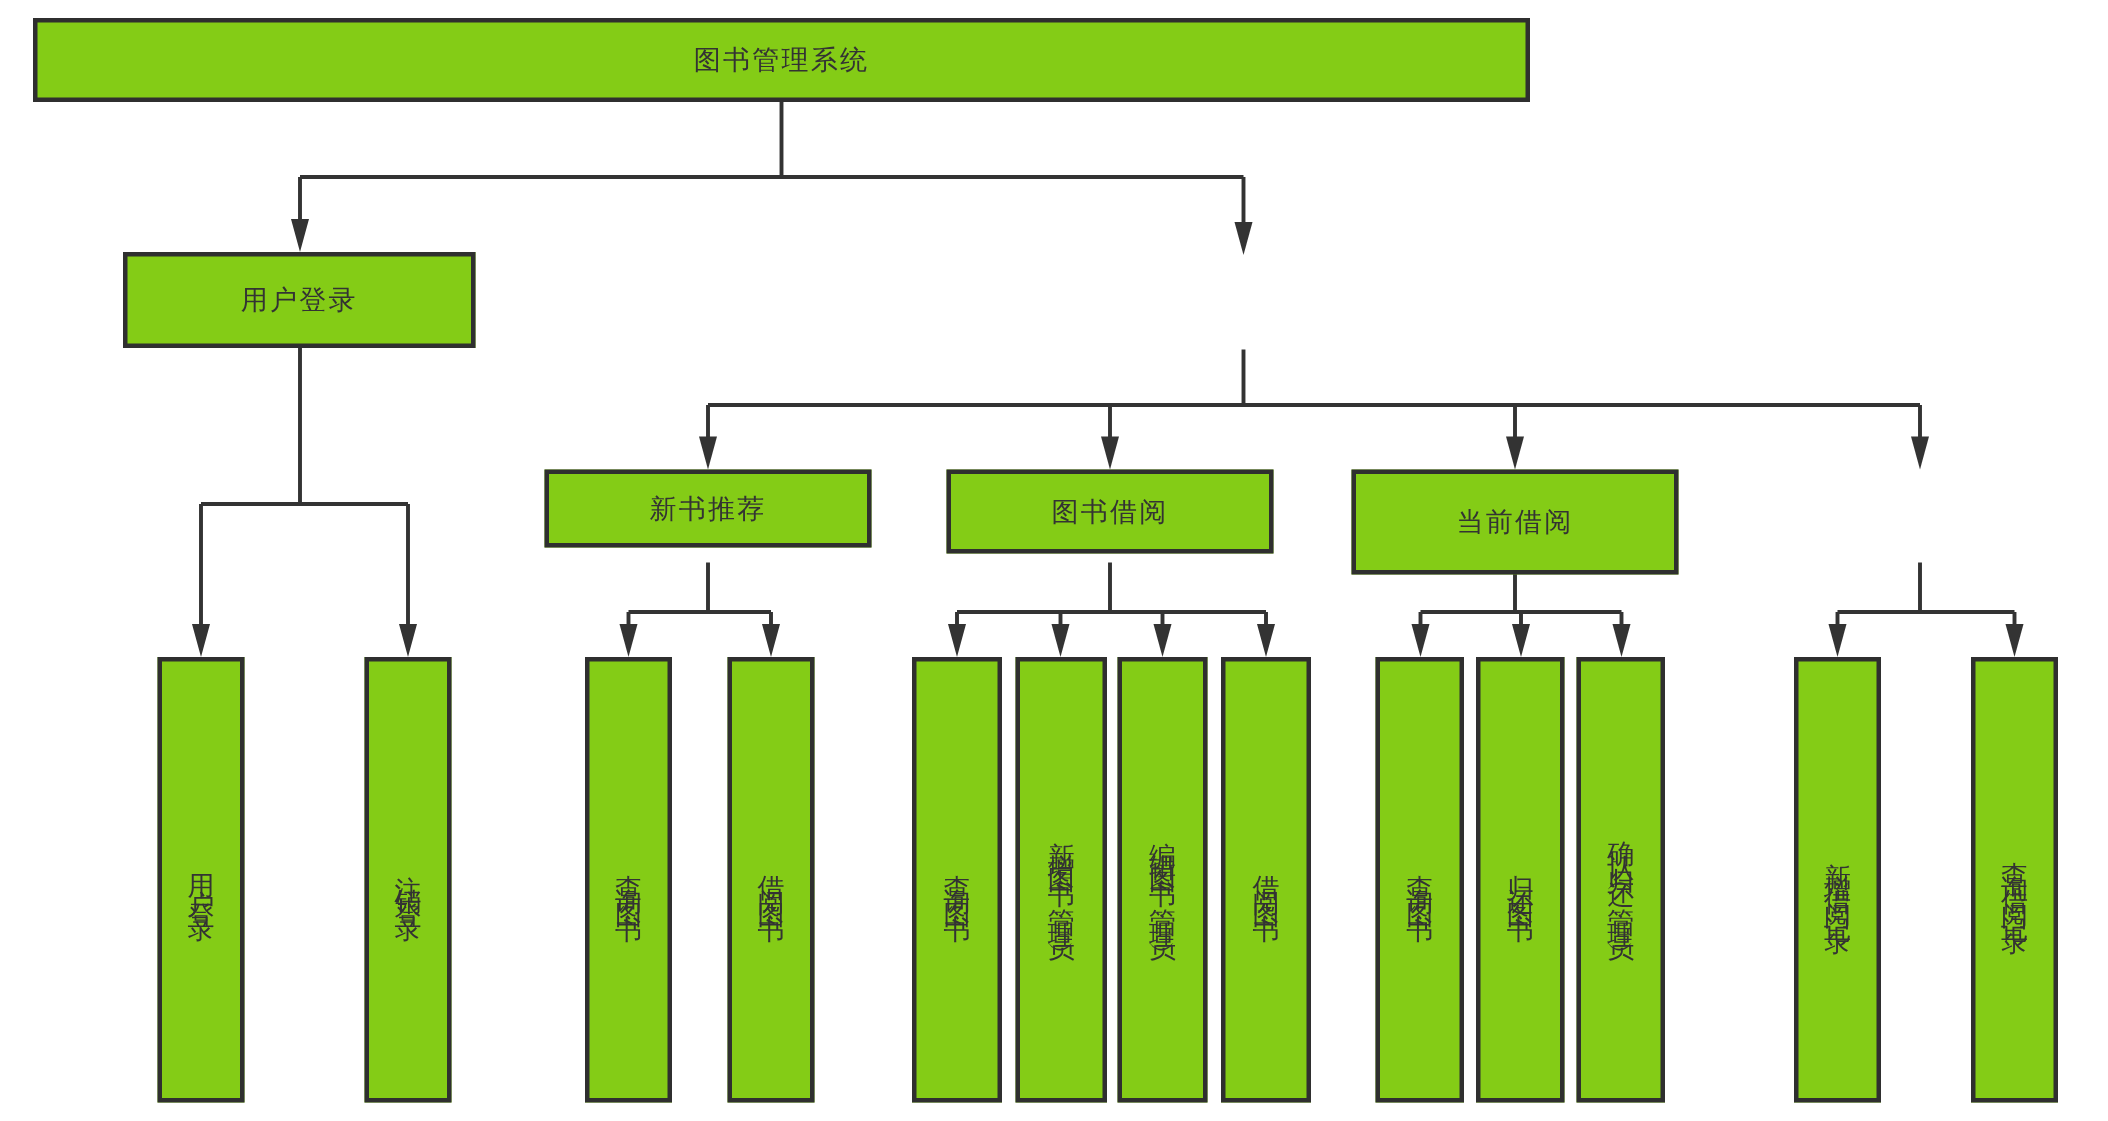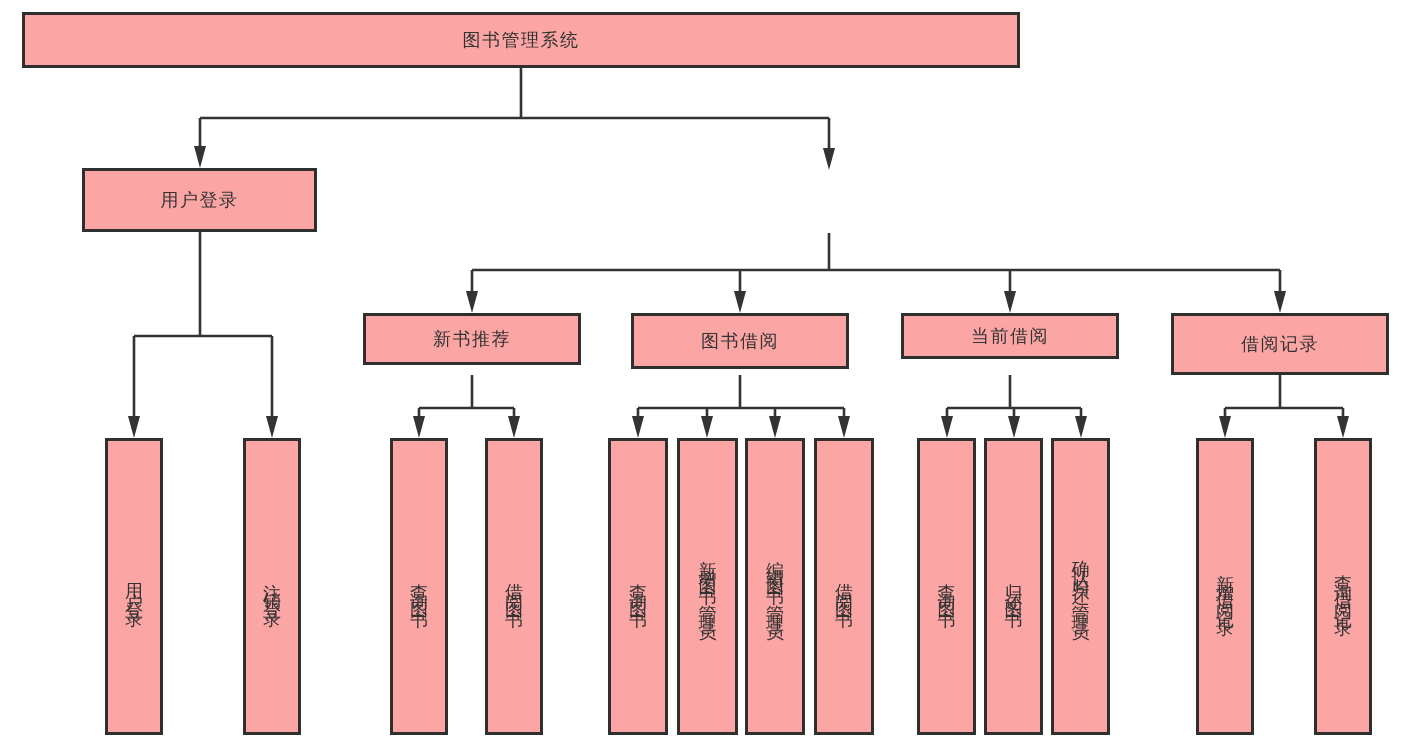--- a/index.html
+++ b/index.html
@@ -15,21 +15,21 @@
     position: absolute;
     left: 0; top: 0;
     width: 1405px; height: 747px;
     pointer-events: none;
   }
   .ln { stroke: var(--line-color, #333333); stroke-width: 2.6; fill: none; }
   .ar { fill: var(--line-color, #333333); stroke: none; }
   .node {
     position: absolute;
     box-sizing: border-box;
-    background: #fca5a5;
+    background: #84cc16;
     border: 3px solid var(--border-color, #2f2f2f);
     display: flex;
     align-items: center;
     justify-content: center;
     color: var(--text-color, #333333);
   }
   .hbox {
     font-size: 18px;
     letter-spacing: 1.5px;
     white-space: nowrap;
@@ -103,25 +103,22 @@
   <div class="node hbox" style="left:82px; top:168px; width:235px; height:64px;">
     <span>用户登录</span>
   </div>
 
   <div class="node hbox" style="left:363px; top:313px; width:218px; height:52px;">
     <span>新书推荐</span>
   </div>
   <div class="node hbox" style="left:631px; top:313px; width:218px; height:56px;">
     <span>图书借阅</span>
   </div>
-  <div class="node hbox" style="left:901px; top:313px; width:218px; height:46px;text-align:center;">
+  <div class="node hbox" style="left:901px; top:313px; width:218px; height:70px;text-align:center;">
     <span>当前借阅</span>
-  </div>
-  <div class="node hbox" style="left:1171px; top:313px; width:218px; height:62px;">
-    <span>借阅记录</span>
   </div>
 
   <div class="node vbox" style="left:105px; top:438px; width:58px; height:297px;">
     <span>用户登录</span>
   </div>
   <div class="node vbox" style="left:243px; top:438px; width:58px; height:297px;">
     <span>注销登录</span>
   </div>
 
   <div class="node vbox" style="left:390px; top:438px; width:58px; height:297px;">

